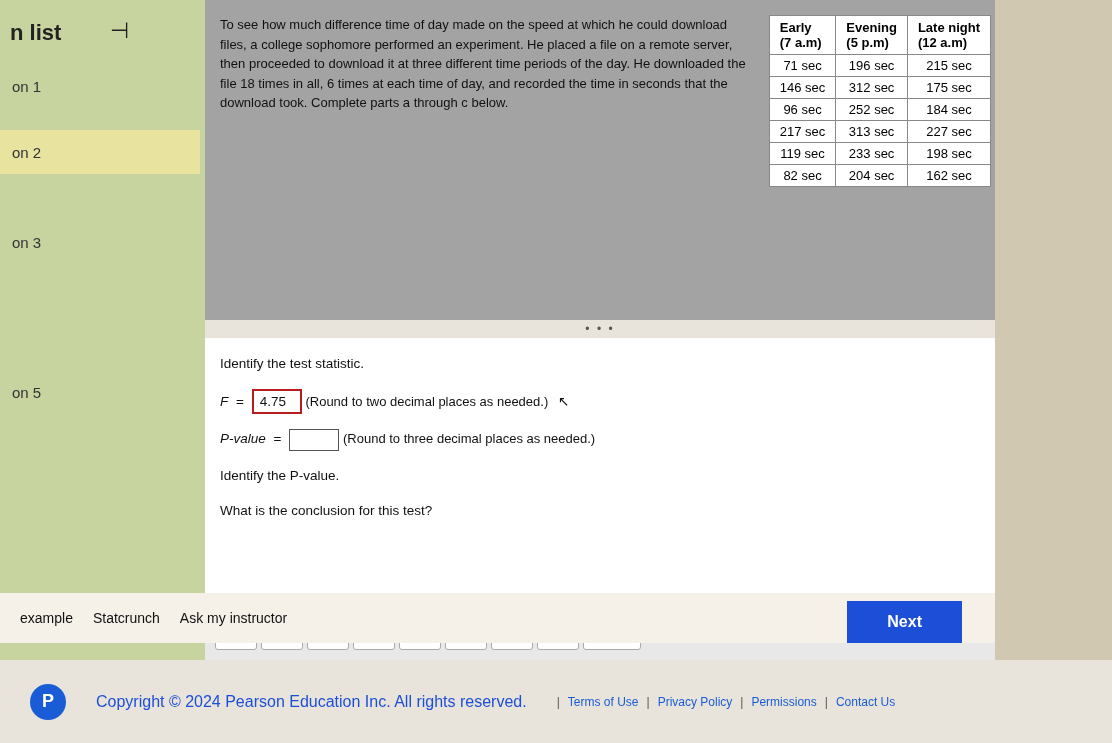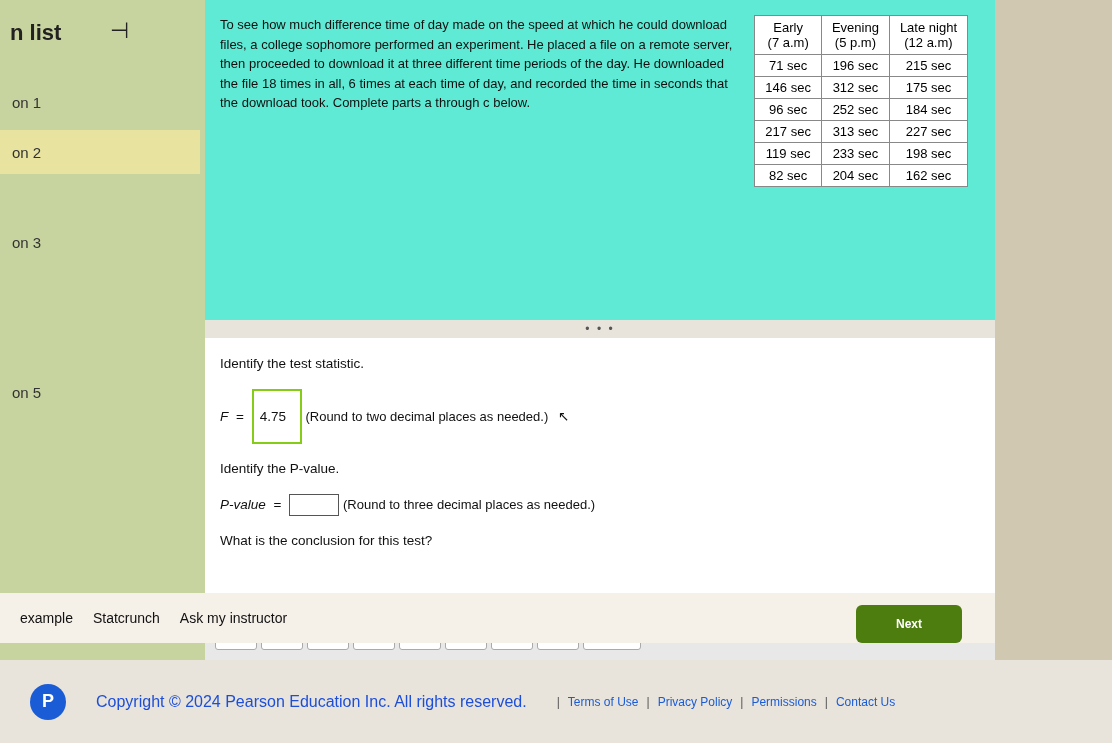--- a/index.html
+++ b/index.html
@@ -51,21 +51,21 @@
       padding-left: 12px;
       font-size: 15px;
       color: #333;
       cursor: pointer;
     }
 
     .sidebar-item.highlight {
       background: #e8e4a0;
     }
 
-    .sidebar-item-1 { top: 80px; }
+    .sidebar-item-1 { top: 64px; }
     .sidebar-item-2 { top: 130px; background: #e8e4a0; }
     .sidebar-item-3 { top: 220px; }
     .sidebar-item-4 { top: 300px; }
     .sidebar-item-5 { top: 370px; }
 
     
     .main-content {
       position: absolute;
       left: 205px;
       top: 0;
@@ -75,22 +75,22 @@
       overflow: hidden;
     }
 
     
     .problem-area {
       position: absolute;
       top: 0;
       left: 0;
       right: 0;
       height: 320px;
-      background: #5eead4;
-      padding: 15px 27px 10px 15px;
+      background: #a3a3a3;
+      padding: 15px 4px 10px 15px;
       display: flex;
       gap: 15px;
     }
 
     .problem-text {
       flex: 1;
       font-size: 13px;
       line-height: 1.5;
       color: #111;
     }
@@ -101,23 +101,23 @@
     }
 
     .data-table {
       border-collapse: collapse;
       font-size: 13px;
     }
 
     .data-table th {
       border: 1px solid #888;
       padding: 4px 10px;
-      text-align: center;
-      background: #fff;
-      font-weight: normal;
+      text-align: left;
+      background: #fff;
+      font-weight: bold;
     }
 
     .data-table td {
       border: 1px solid #888;
       padding: 3px 10px;
       text-align: center;
       background: #fff;
     }
 
     
@@ -162,22 +162,22 @@
     .answer-line .label {
       font-style: italic;
     }
 
     .answer-line .eq {
       margin: 0 4px;
     }
 
     .input-box {
       display: inline-block;
-      border: 2px solid #84cc16;
-      padding: 15px 6px;
+      border: 2px solid #b91c1c;
+      padding: 0 6px;
       min-width: 50px;
       font-size: 13.5px;
       background: #fff;
     }
 
     .empty-input-box {
       display: inline-block;
       border: 1px solid #555;
       padding: 1px 6px;
       min-width: 50px;
@@ -346,26 +346,26 @@
       font-size: 14px;
       color: #111;
       cursor: pointer;
       font-weight: normal;
     }
 
     .next-btn {
       position: absolute;
       right: 150px;
       bottom: 100px;
-      background: #4d7c0f;
+      background: #1d4ed8;
       color: #fff;
       border: none;
-      border-radius: 6px;
+      border-radius: 0;
       padding: 12px 40px;
-      font-size: 12px;
+      font-size: 16px;
       font-weight: bold;
       cursor: pointer;
     }
   </style>
 </head>
 <body>
 
 <div class="sidebar">
   <div class="sidebar-title">n list</div>
   <div class="sidebar-back-btn">⊣</div>
@@ -445,27 +445,27 @@
       <span>Identify the test statistic.</span>
     </div>
     <div class="answer-line">
       <span class="label">F</span>
       <span class="eq">=</span>
       <span class="input-box">4.75</span>
       <span class="note">(Round to two decimal places as needed.)</span>
       <span style="margin-left:6px; cursor:default;">↖</span>
     </div>
     <div class="answer-line">
-      <span>Identify the P-value.</span>
-    </div>
-    <div class="answer-line">
       <span class="label">P-value</span>
       <span class="eq">=</span>
       <span class="empty-input-box"></span>
       <span class="note">(Round to three decimal places as needed.)</span>
+    </div>
+    <div class="answer-line">
+      <span>Identify the P-value.</span>
     </div>
     <div class="answer-line">What is the conclusion for this test?</div>
   </div>
 
   <div class="math-toolbar">
     <button class="math-btn" title="fraction">
       <svg width="22" height="22" viewBox="0 0 22 22">
           <text x="4" y="9" font-size="8" fill="#333">a</text>
           <line x1="3" y1="12" x2="19" y2="12" stroke="#333" stroke-width="1.5"></line>
           <text x="4" y="21" font-size="8" fill="#333">b</text>

